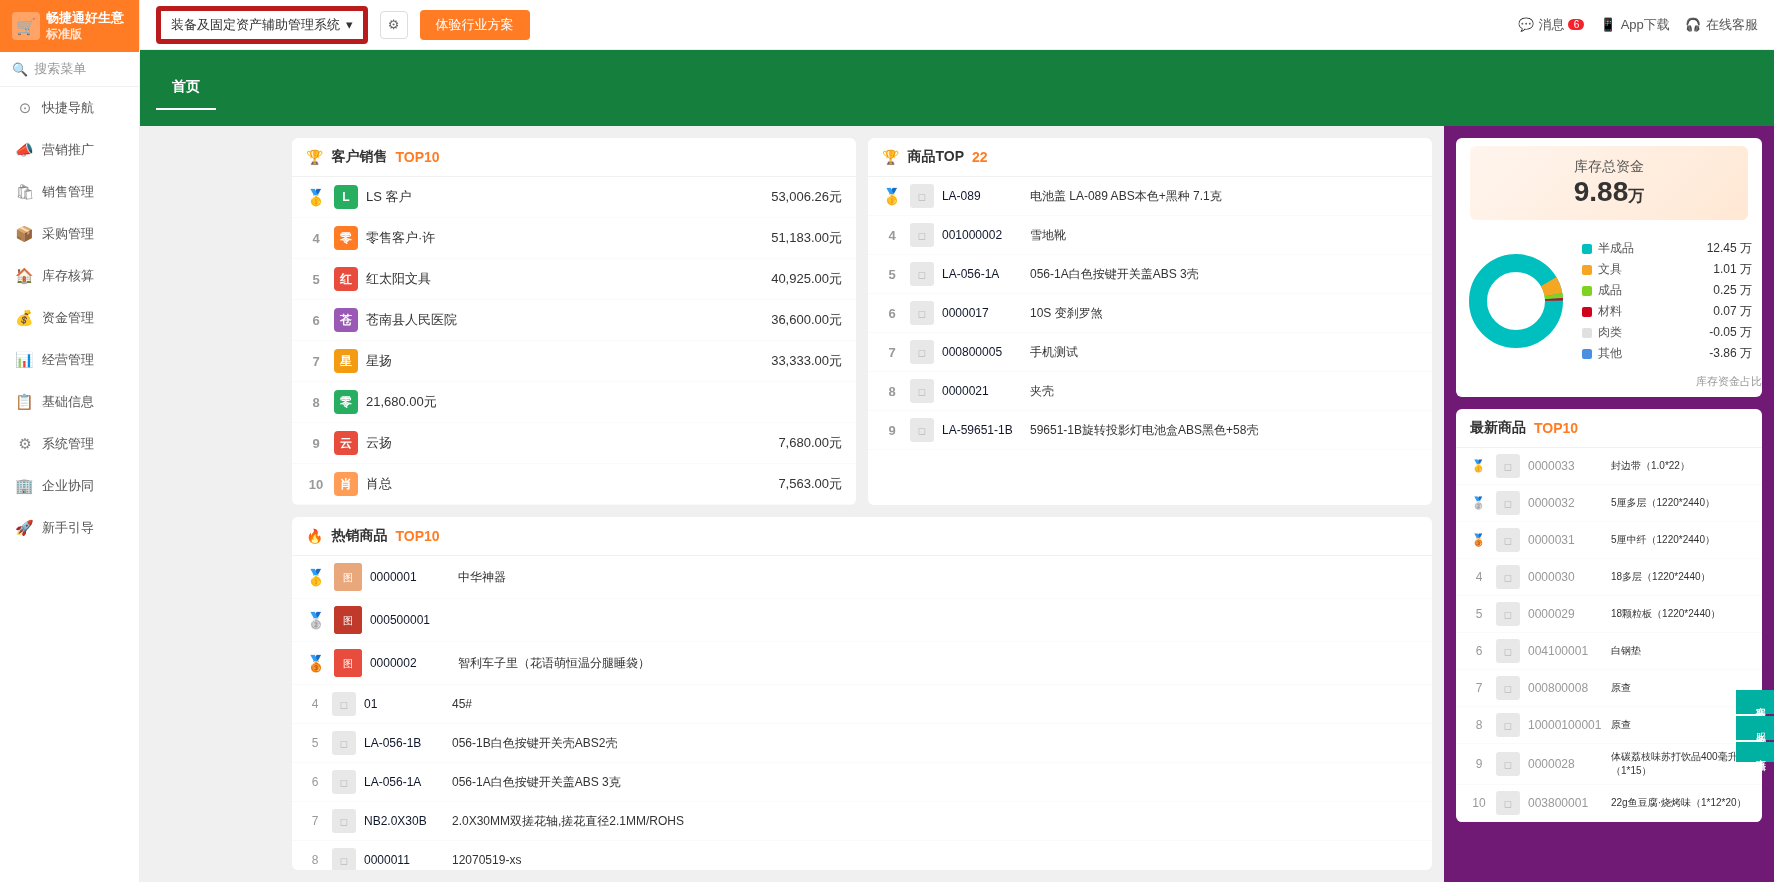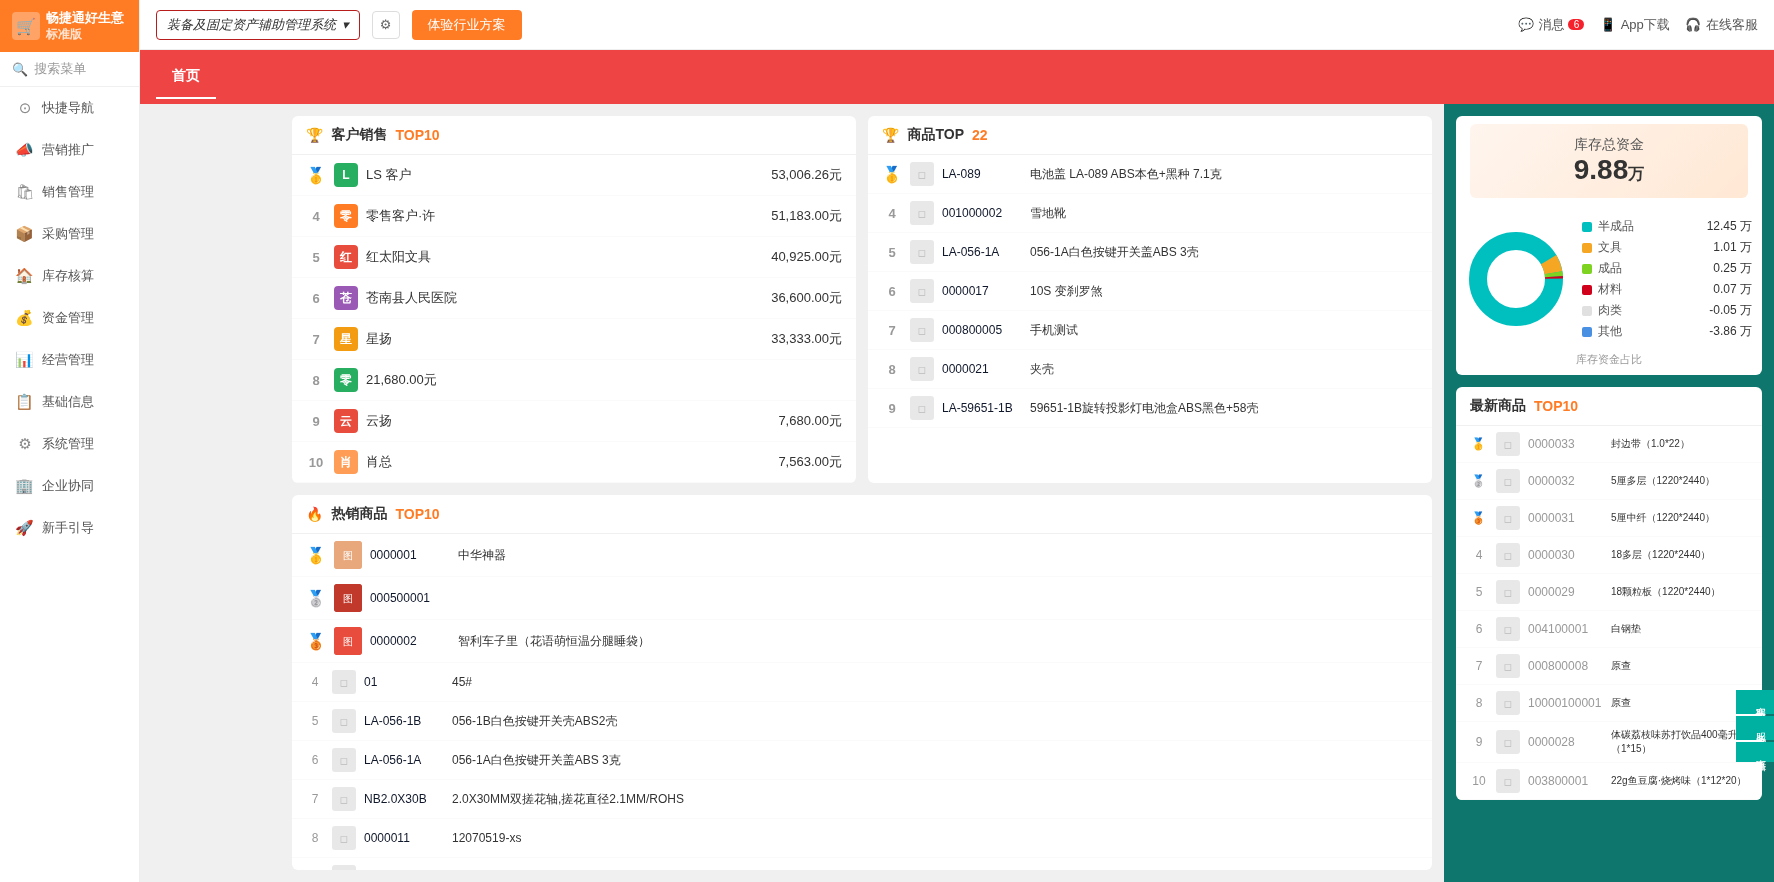--- a/index.html
+++ b/index.html
@@ -83,27 +83,26 @@
       display: flex;
       align-items: center;
       padding: 0 16px;
       height: 50px;
       gap: 12px;
     }
     .topbar-selector {
       display: flex;
       align-items: center;
       gap: 6px;
-      border: 1px solid #b91c1c;
+      border: 5px solid #b91c1c;
       border-radius: 4px;
       padding: 5px 10px;
       color: #333;
       cursor: pointer;
       font-size: 13px;
-      font-style: italic;
     }
     .topbar-gear {
       width: 28px;
       height: 28px;
       border: 1px solid #ddd;
       border-radius: 4px;
       display: flex;
       align-items: center;
       justify-content: center;
       cursor: pointer;
@@ -137,22 +136,22 @@
       color: #fff;
       border-radius: 8px;
       font-size: 10px;
       padding: 0 4px;
       min-width: 16px;
       text-align: center;
     }
 
     
     .page-nav {
-      background: #ef4444;
-      padding: 5px 16px;
+      background: #15803d;
+      padding: 16px 16px;
       display: flex;
       align-items: center;
     }
     .page-nav-item {
       padding: 12px 16px;
       color: #fff;
       cursor: pointer;
       font-size: 14px;
     }
     .page-nav-item.active { font-weight: bold; border-bottom: 2px solid #fff; }
@@ -179,21 +178,21 @@
       padding: 12px;
       display: flex;
       flex-direction: column;
       gap: 12px;
       background: #f0f0f0;
     }
 
     
     .right-panel {
       width: 330px;
-      background: #0f766e;
+      background: #701a75;
       overflow-y: auto;
       padding: 12px;
       display: flex;
       flex-direction: column;
       gap: 12px;
       flex-shrink: 0;
     }
 
     .panel {
       background: #fff;
@@ -316,21 +315,21 @@
     }
     .legend-dot {
       width: 10px;
       height: 10px;
       border-radius: 2px;
       flex-shrink: 0;
     }
     .legend-name { flex: 1; }
     .legend-val { color: #333; font-size: 12px; }
     .inv-label {
-      text-align: center;
+      text-align: right;
       font-size: 11px;
       color: #999;
       padding-bottom: 8px;
     }
 
     
     .newest-row {
       display: flex;
       align-items: center;
       padding: 6px 14px;

